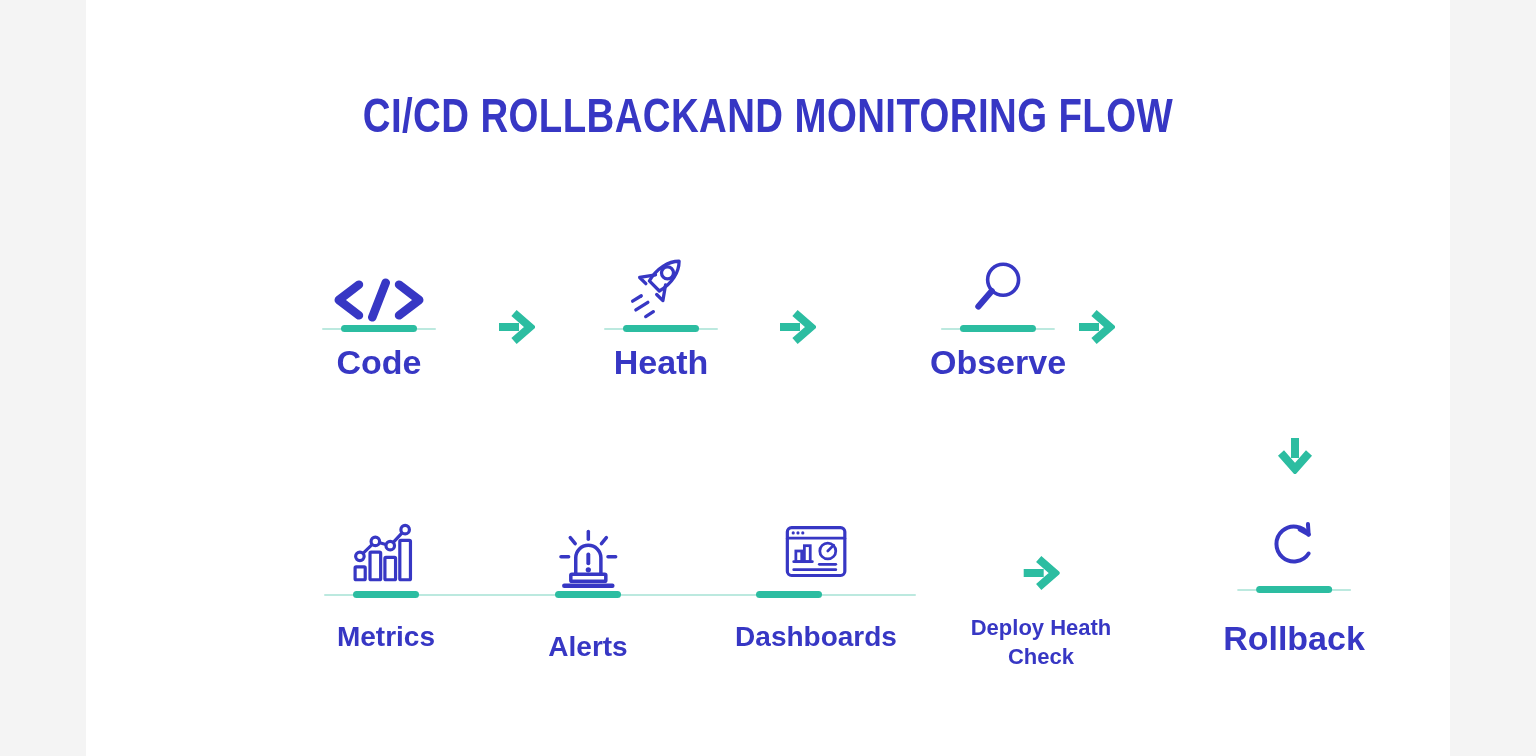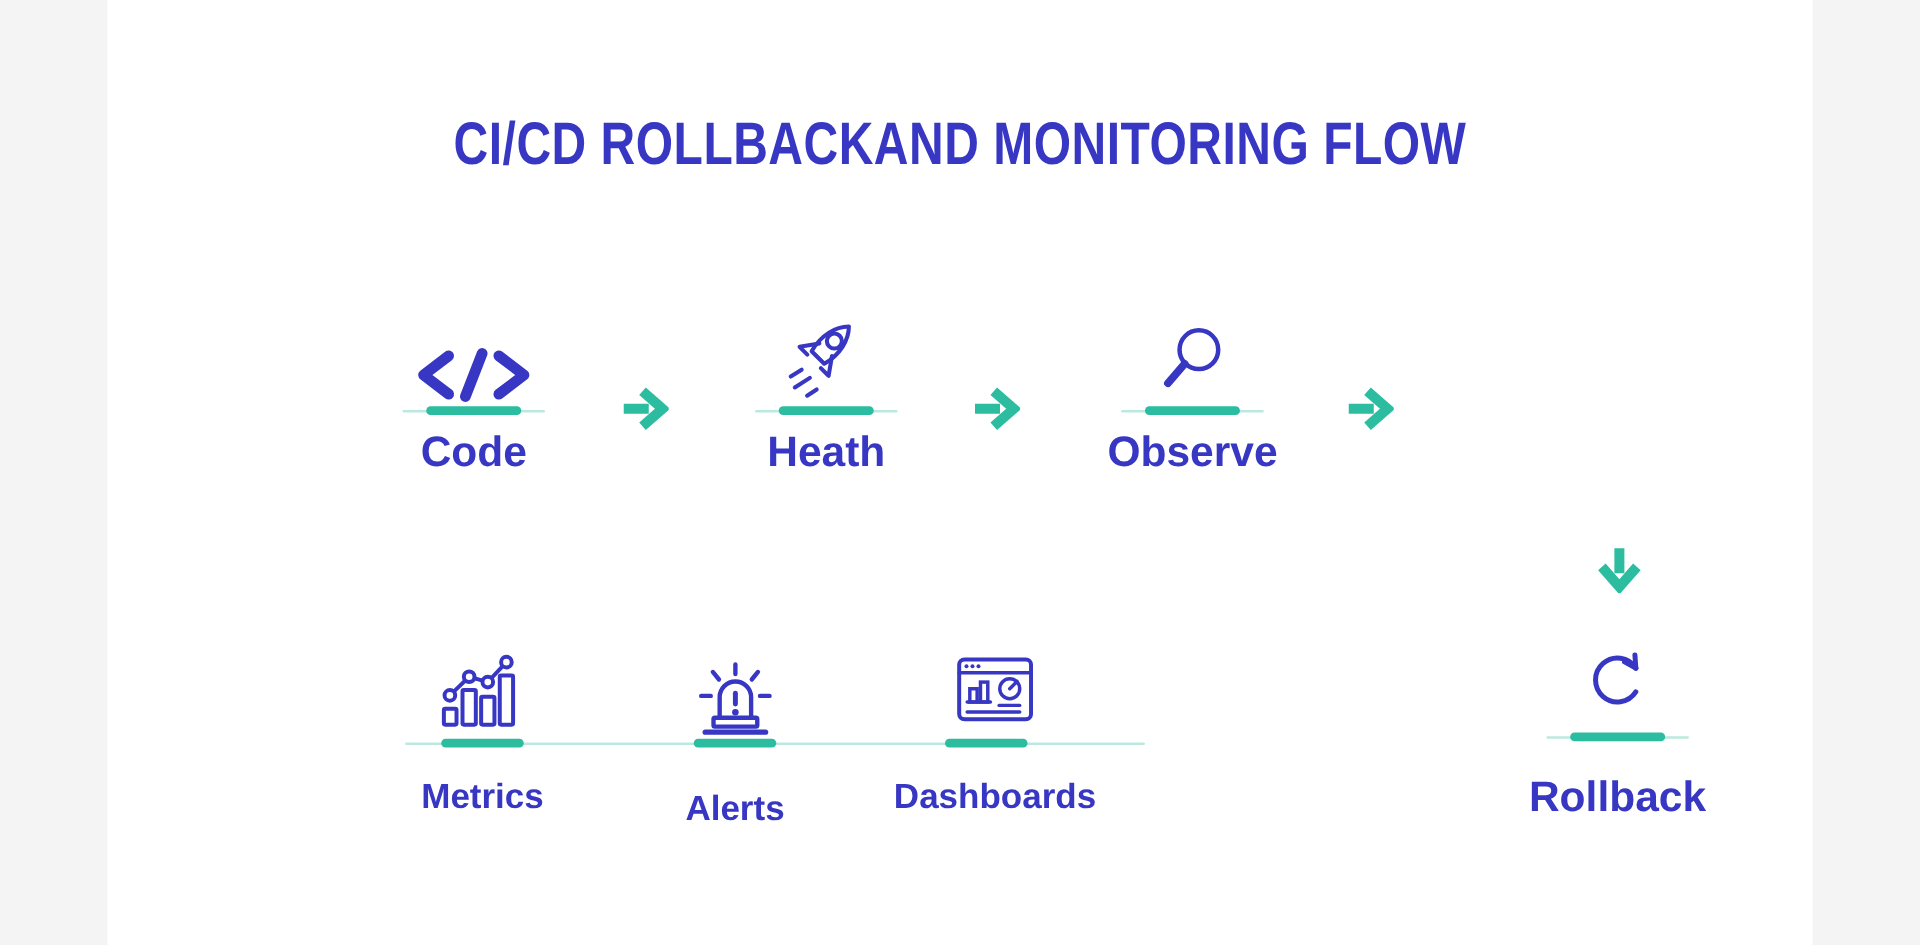--- a/index.html
+++ b/index.html
@@ -92,21 +92,21 @@
     <div class="step-label">Heath</div>
   </div>
 
   <div class="harrow" style="left:711px;top:309px">
     <svg class="arrow-ic" viewBox="0 0 38 36" width="38" height="36">
       <path d="M2 18 H22" stroke-width="8"></path>
       <path d="M17 4 L33 18 L17 32" stroke-width="8" stroke-linejoin="miter"></path>
     </svg>
   </div>
 
-  <div class="step" style="left:868px;top:250px">
+  <div class="step" style="left:912px;top:250px">
     <div class="iconbox">
       <svg class="ic" viewBox="0 0 64 64" width="66" height="66" stroke-linecap="round">
         <circle cx="37" cy="23" r="15" stroke-width="3.5"></circle>
         <path d="M26 34 L13 49" stroke-width="6"></path>
       </svg>
     </div>
     <div class="uline">
         <span class="thin"></span>
         <span class="thick"></span>
       </div>
@@ -156,21 +156,21 @@
         <path d="M32 5 V12" stroke-width="3.2"></path>
         <path d="M15.5 10.5 L20 16" stroke-width="3.2"></path>
         <path d="M48.5 10.5 L44 16" stroke-width="3.2"></path>
         <path d="M7 28 H14" stroke-width="3.2"></path>
         <path d="M57 28 H50" stroke-width="3.2"></path>
       </svg>
     </div>
     <div class="mini-label">Alerts</div>
   </div>
 
-  <div class="step" style="left:710px;top:518px">
+  <div class="step" style="left:730px;top:518px">
     <div class="iconbox small">
       <svg class="ic" viewBox="0 0 70 62" width="76" height="66" stroke-linecap="round">
         <rect x="8" y="9" width="54" height="45" rx="4" stroke-width="3"></rect>
         <path d="M8 19 H62" stroke-width="2.6"></path>
         <circle class="fill" cx="13.5" cy="14" r="1.5"></circle>
         <circle class="fill" cx="18" cy="14" r="1.5"></circle>
         <circle class="fill" cx="22.5" cy="14" r="1.5"></circle>
         <rect x="16" y="31" width="5.5" height="10" stroke-width="2.6"></rect>
         <rect x="24" y="26" width="5.5" height="15" stroke-width="2.6"></rect>
         <path d="M14 41 H31.5" stroke-width="2.6"></path>
@@ -183,20 +183,32 @@
     <div class="mini-label">Dashboards</div>
   </div>
 
   <div class="bline">
     <span class="thin"></span>
     <span class="seg" style="left:29px"></span>
     <span class="seg" style="left:231px"></span>
     <span class="seg" style="left:432px"></span>
   </div>
 
+  <div class="hc" style="left:955px;top:555px">
+    <div>
+      <svg class="arrow-ic" viewBox="0 0 38 36" width="38" height="36">
+        <path d="M2 18 H22" stroke-width="8"></path>
+        <path d="M17 4 L33 18 L17 32" stroke-width="8" stroke-linejoin="miter"></path>
+      </svg>
+    </div>
+    <div class="hc-label">
+      <div>Deploy Heath</div>
+      <div>Check</div>
+    </div>
+  </div>
 
   <div class="step" style="left:1208px;top:508px">
     <div class="iconbox small">
       <svg class="ic" viewBox="0 0 64 64" width="64" height="64" stroke-linecap="round">
         <path d="M46.5 43.5 A17.5 17.5 0 1 1 46.5 24.5" stroke-width="4"></path>
         <path d="M46.5 24.5 L37.5 19.5" stroke-width="4"></path>
         <path d="M46.5 24.5 L45.8 14" stroke-width="4"></path>
       </svg>
     </div>
     <div class="uline" style="margin-top:12px">

